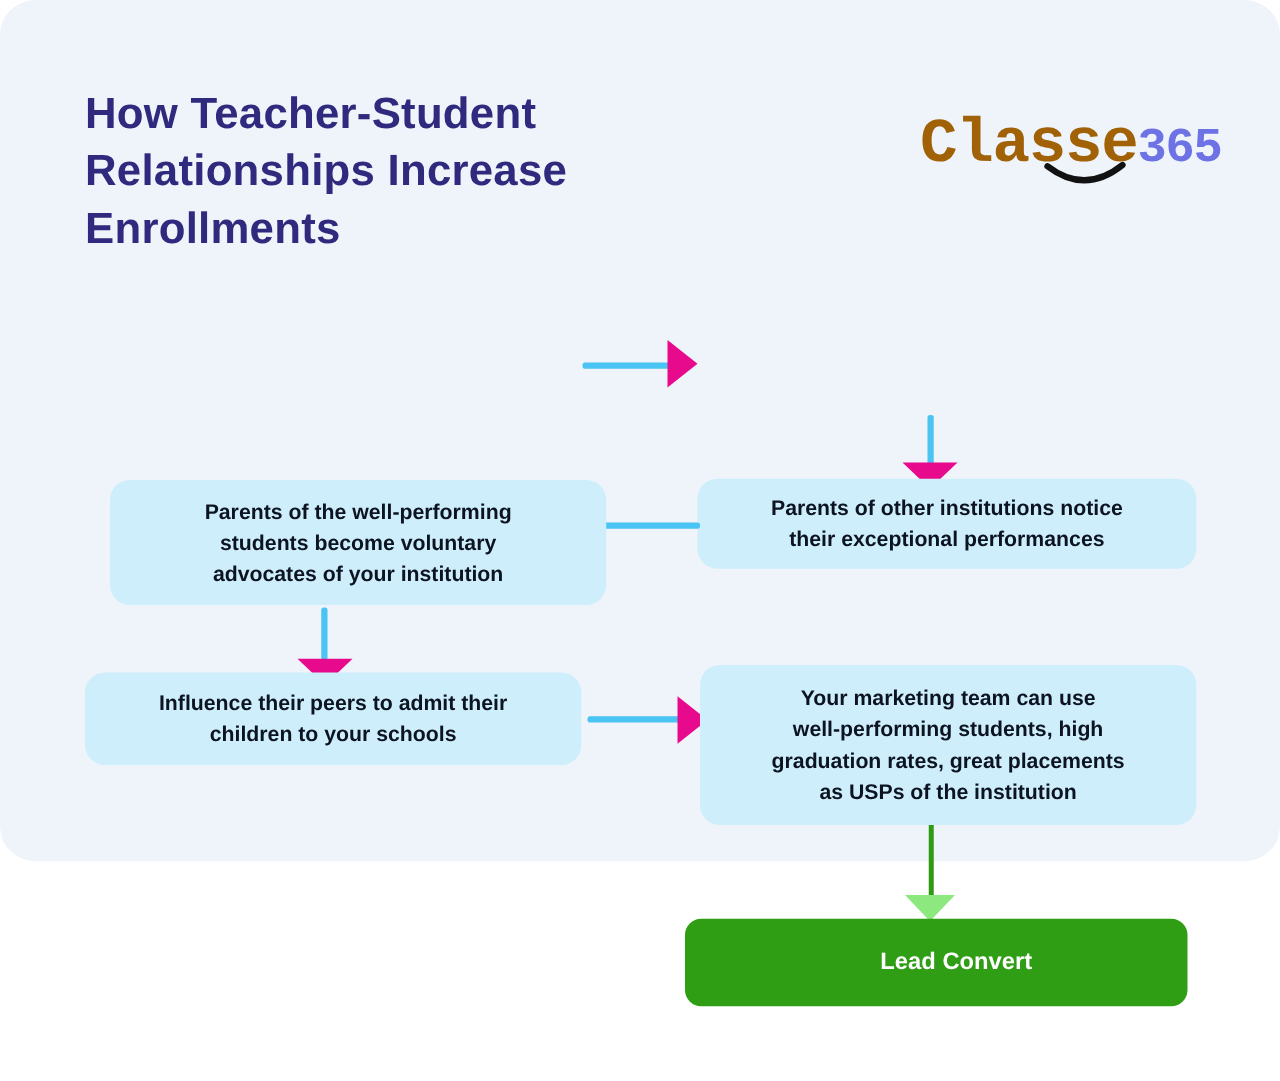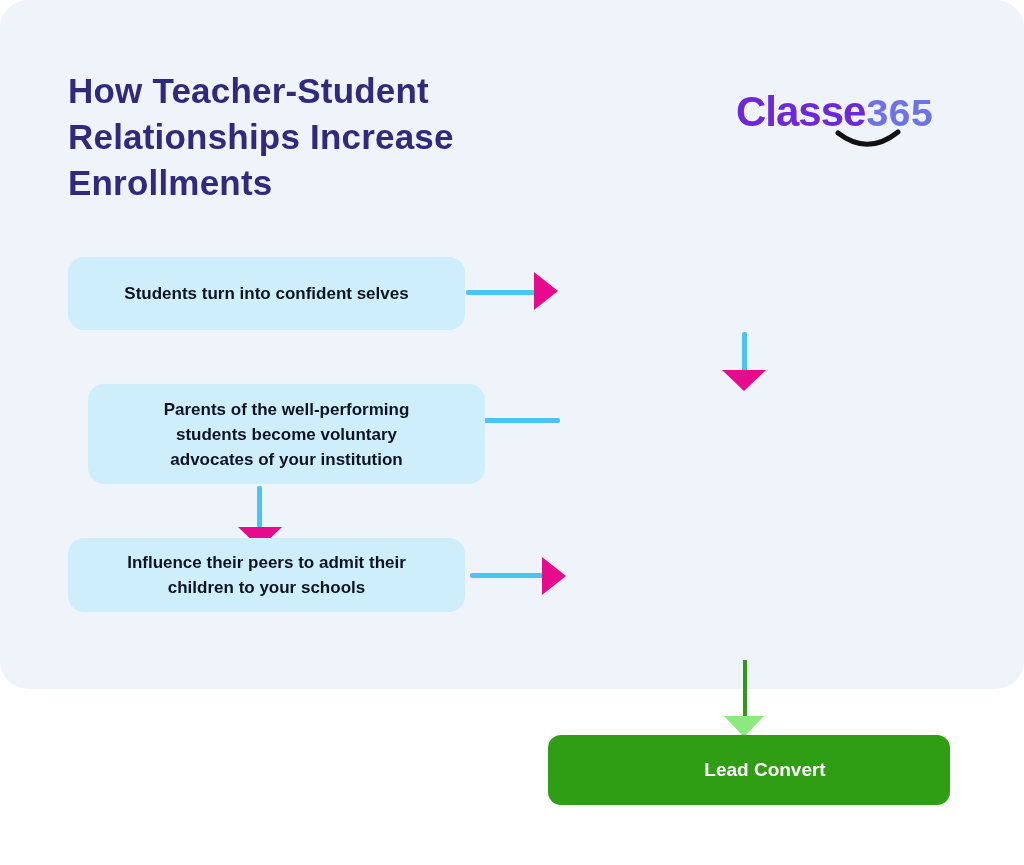--- a/index.html
+++ b/index.html
@@ -30,22 +30,22 @@
     position:absolute;left:68px;top:68px;width:500px;
     font-size:35px;line-height:46px;font-weight:bold;
     color:var(--title);
     white-space:pre-line;letter-spacing:0.2px;
   }
   
   .logo{
     position:absolute;left:736px;top:88px;width:210px;height:80px;
   }
   .logo .word{
-    font-family:Liberation Sans, sans-serif;
-    font-weight:bold;font-size:42px;color:#6d28d9;letter-spacing:-1px;
+    font-family:Liberation Mono, monospace;
+    font-weight:bold;font-size:50px;color:#a16207;letter-spacing:-1px;
   }
   .logo .num{
     font-family:Liberation Mono, monospace;
     font-weight:bold;font-size:39px;color:var(--logo-purple);letter-spacing:-1px;
   }
   .logo svg{position:absolute;left:97px;top:40px;}
   
   .box{
     position:absolute;background:var(--box-bg);border-radius:16px;
     display:flex;align-items:center;justify-content:center;text-align:center;
@@ -85,39 +85,44 @@
 Relationships Increase
 Enrollments</h1>
 
   <div class="logo">
     <span class="word">Classe</span><span class="num">365</span>
     <svg width="70" height="28" viewBox="0 0 70 28">
       <path d="M5,5 Q35,28 65,4" fill="none" stroke="#121212" stroke-width="5" stroke-linecap="round"></path>
     </svg>
   </div>
 
-  <div class="box b1">Students turn into confident selves</div>
   <div class="hline" style="left:466px;top:290px;width:72px;"></div>
   <div class="tri tri-right" style="left:534px;top:272px;"></div>
 
   <div class="vline" style="left:742px;top:332px;height:40px;"></div>
   <div class="tri tri-down" style="left:722px;top:370px;"></div>
 
+  <div class="box b4">Parents of other institutions notice
+their exceptional performances</div>
   <div class="hline" style="left:480px;top:418px;width:80px;"></div>
   <div class="tri tri-left" style="left:458px;top:401px;"></div>
   <div class="box b3">Parents of the well-performing
 students become voluntary
 advocates of your institution</div>
 
   <div class="vline" style="left:257px;top:486px;height:42px;"></div>
   <div class="tri tri-down" style="left:238px;top:527px;"></div>
 
   <div class="box b5">Influence their peers to admit their
 children to your schools</div>
   <div class="hline" style="left:470px;top:573px;width:78px;"></div>
   <div class="tri tri-right" style="left:542px;top:557px;"></div>
+  <div class="box b6">Your marketing team can use
+well-performing students, high
+graduation rates, great placements
+as USPs of the institution</div>
 
   <div class="gline" style="left:743px;top:660px;height:58px;"></div>
   <div class="gtri" style="left:724px;top:716px;"></div>
 
   <button class="cta">Lead Convert</button>
 
 </div>
 
 </body></html>

